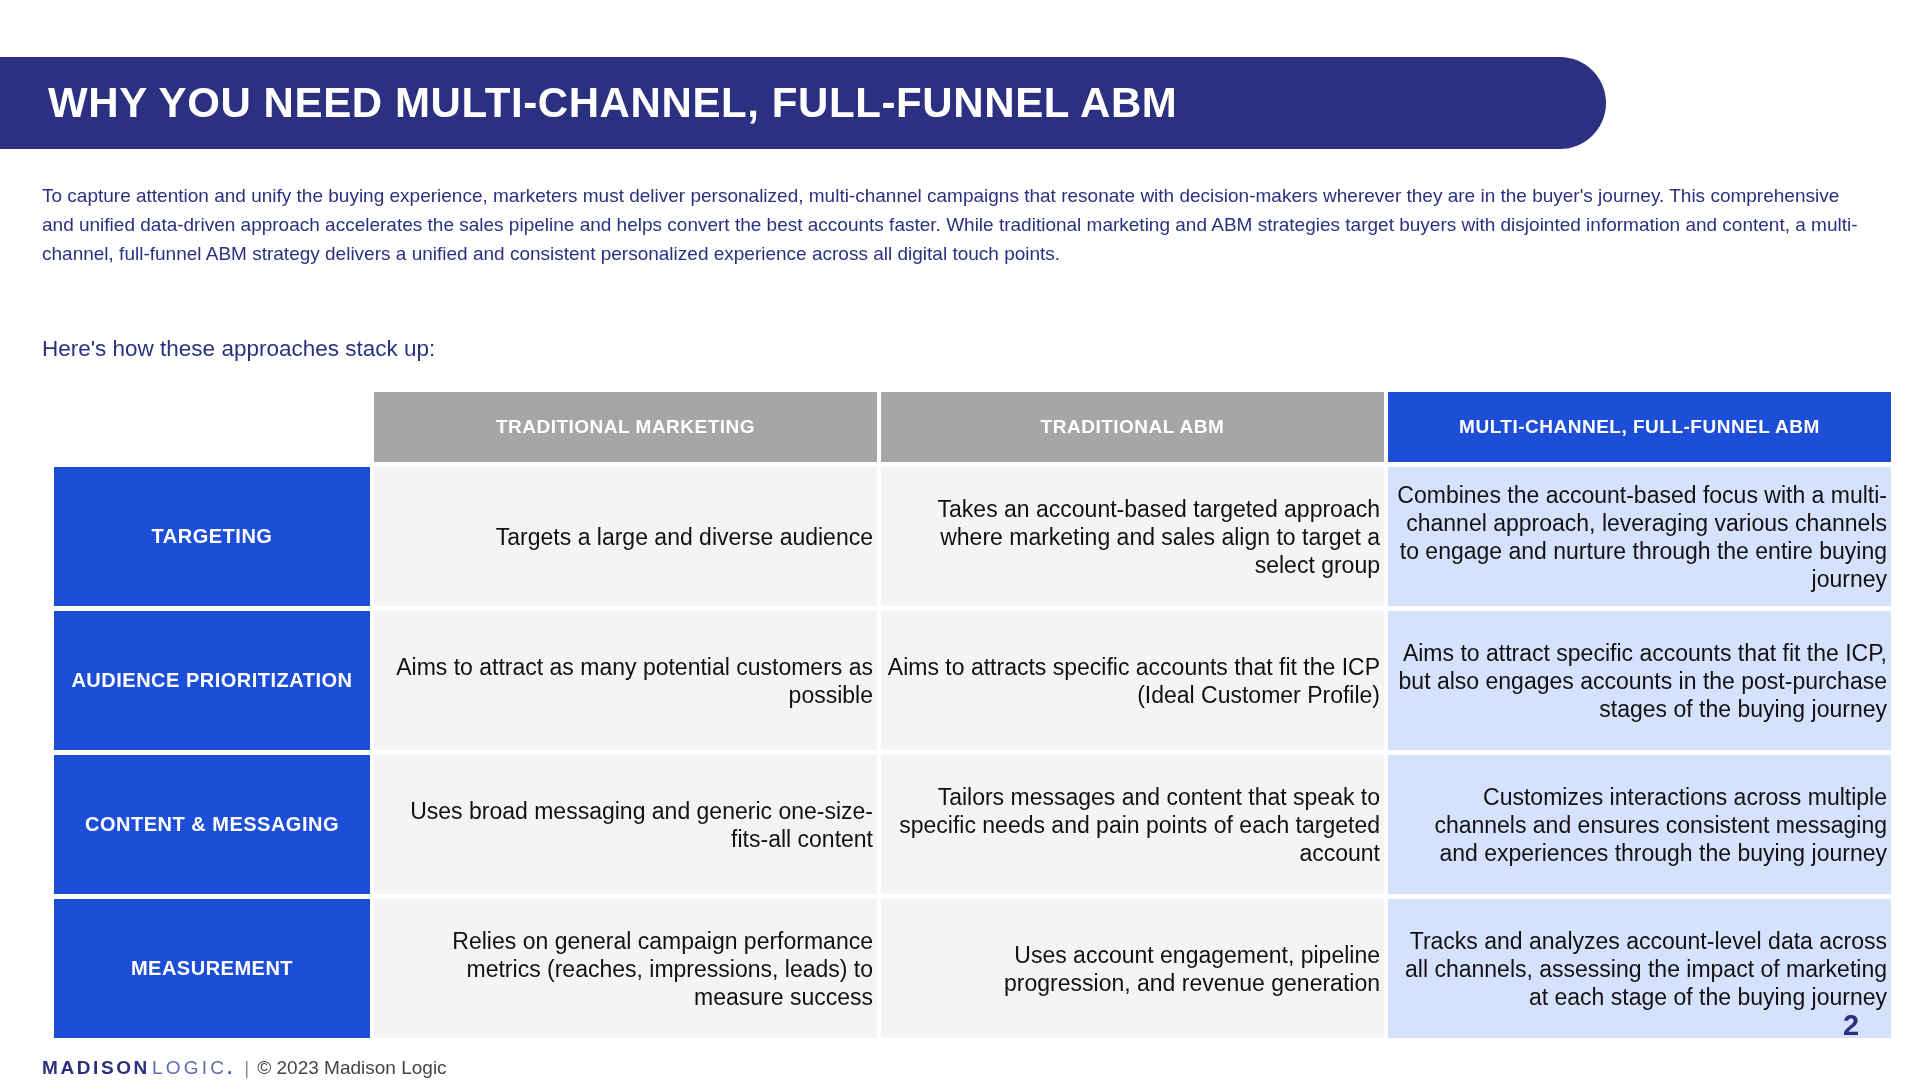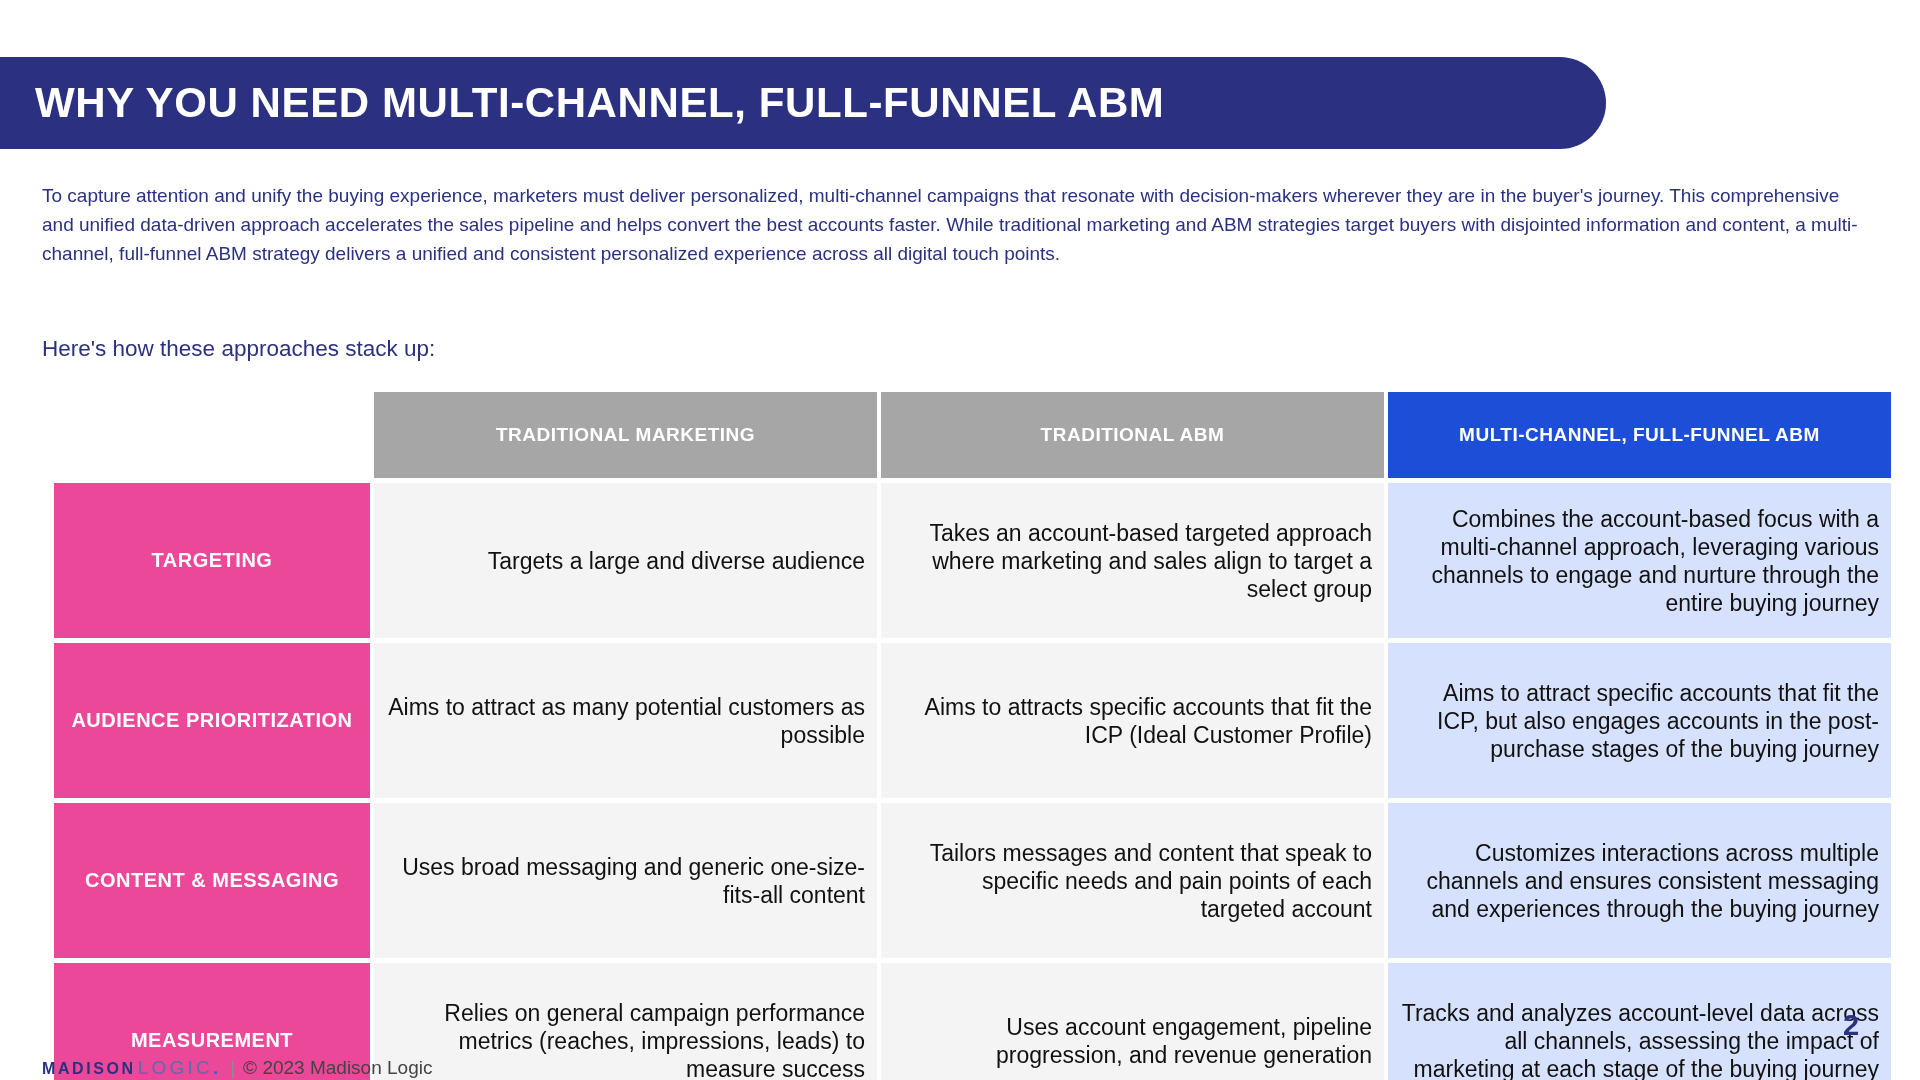--- a/index.html
+++ b/index.html
@@ -26,21 +26,21 @@
     border-top-right-radius: 46px;
     border-bottom-right-radius: 46px;
     display: flex;
     align-items: center;
   }
   #title-text {
     color: #ffffff;
     font-size: 42px;
     font-weight: bold;
     letter-spacing: 0.6px;
-    padding-left: 35px;
+    padding-left: 48px;
     white-space: nowrap;
   }
 
   
   #intro-block {
     position: absolute;
     left: 42px;
     top: 181px;
     width: 1825px;
     color: #2B3180;
@@ -63,21 +63,21 @@
   #comparison-table {
     position: absolute;
     left: 50px;
     top: 387px;
     width: 1827px;
     border-collapse: separate;
     border-spacing: 4px 5px;
     table-layout: fixed;
   }
   #comparison-table td, #comparison-table th {
-    padding: 12px;
+    padding: 4px;
     vertical-align: middle;
   }
 
   col.col-label   { width: 316px; }
   col.col-body    { width: 503px; }
 
   .corner-cell {
     background: transparent;
   }
 
@@ -89,21 +89,21 @@
     letter-spacing: 0.5px;
     text-align: center;
     background: #A6A6A6;
   }
   .col-header.accent {
     background: #1d4ed8;
   }
 
   .row-label {
     height: 131px;
-    background: #ec4899;
+    background: #1d4ed8;
     color: #ffffff;
     font-size: 20px;
     font-weight: bold;
     letter-spacing: 0.5px;
     text-align: center;
     padding: 0 10px;
     margin-top: 44px;
   }
 
   .cell {
@@ -124,21 +124,21 @@
   #footer {
     position: absolute;
     left: 42px;
     top: 1020px;
     display: flex;
     align-items: baseline;
     gap: 0;
   }
   #brand-madison {
     color: #2B3180;
-    font-size: 16px;
+    font-size: 19px;
     font-weight: bold;
     letter-spacing: 2.6px;
   }
   #brand-logic {
     color: #5B6BAE;
     font-size: 19px;
     font-weight: normal;
     letter-spacing: 3.2px;
     margin-left: 2px;
     margin-top: 37px;

